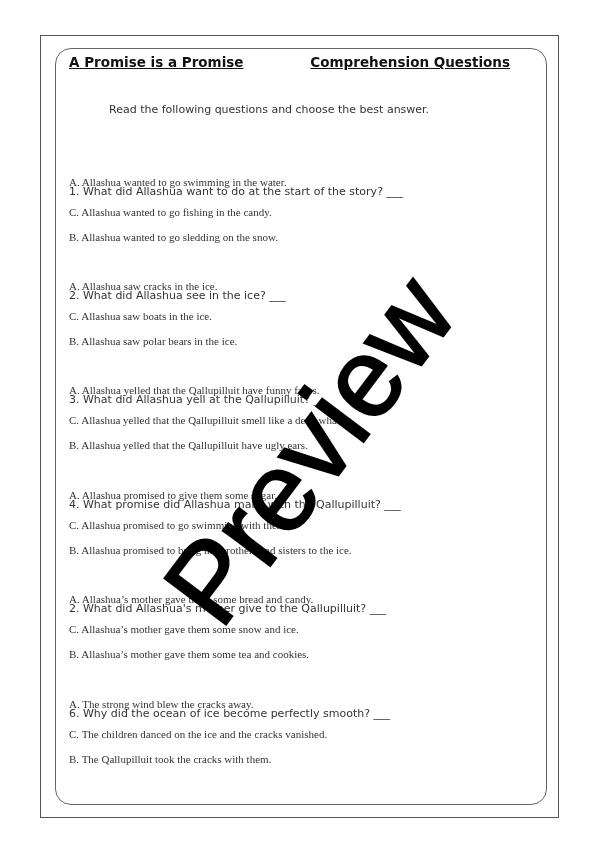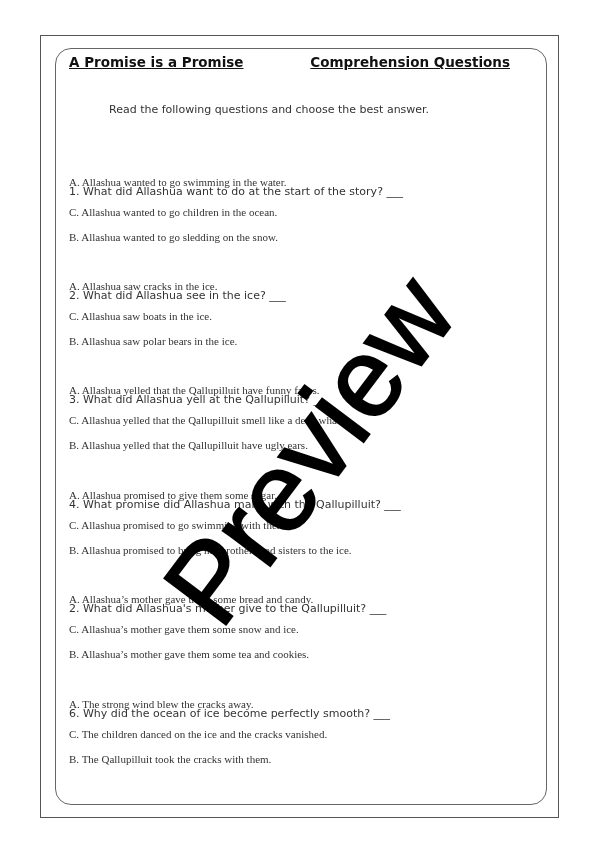--- a/index.html
+++ b/index.html
@@ -107,21 +107,21 @@
 
 <div class="title-left">A Promise is a Promise</div>
 <div class="title-right">Comprehension Questions</div>
 
 <div class="line instruction">Read the following questions and choose the best answer.</div>
 
 <div class="question-block" style="top:147px;">
   <div class="q">1. What did Allashua want to do at the start of the story? ___</div>
   <div class="opt opt-a">A. Allashua wanted to go swimming in the water.</div>
   <div class="opt opt-b">B. Allashua wanted to go sledding on the snow.</div>
-  <div class="opt opt-c">C. Allashua wanted to go children in the ocean.</div>
+  <div class="opt opt-c">C. Allashua wanted to go fishing in the candy.</div>
 </div>
 
 <div class="question-block" style="top:251px;">
   <div class="q">2. What did Allashua see in the ice? ___</div>
   <div class="opt opt-a">A. Allashua saw cracks in the ice.</div>
   <div class="opt opt-b">B. Allashua saw polar bears in the ice.</div>
   <div class="opt opt-c">C. Allashua saw boats in the ice.</div>
 </div>
 
 <div class="question-block" style="top:355px;">

